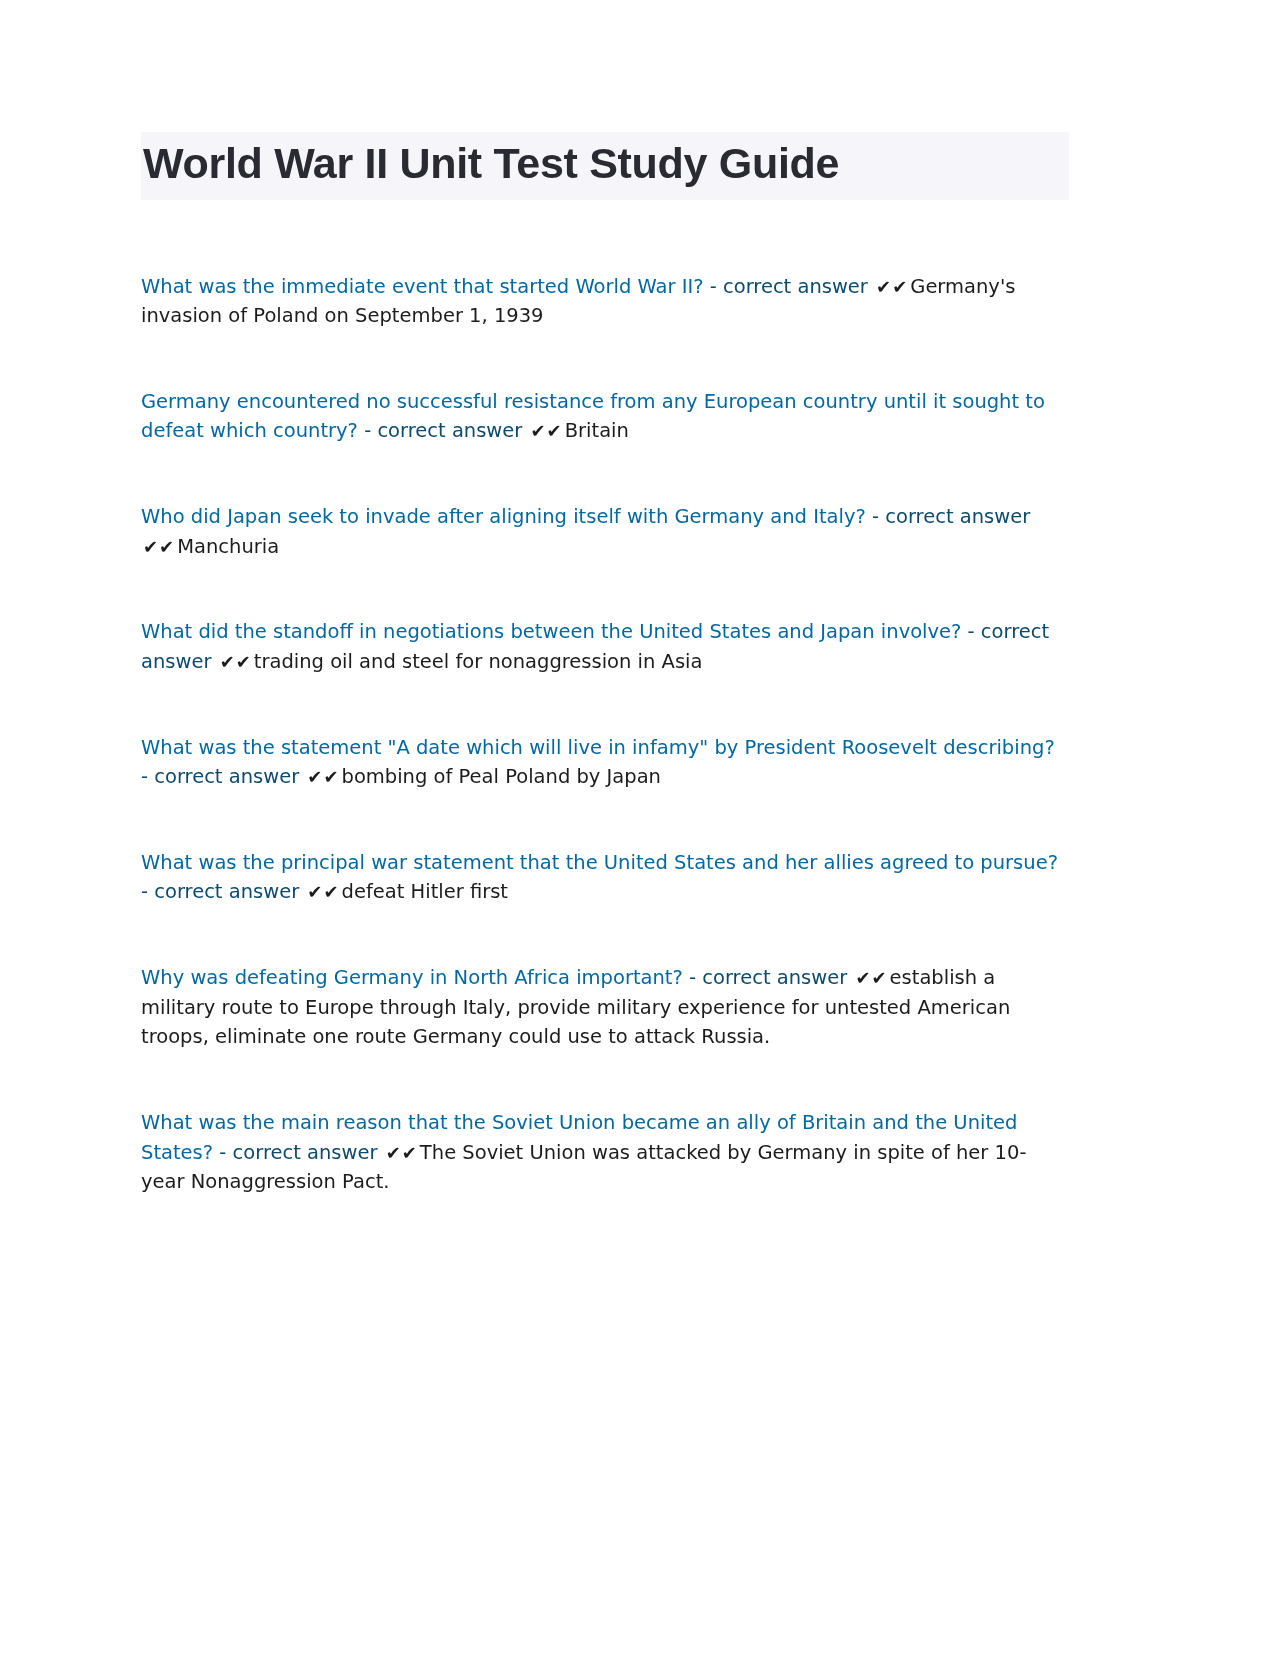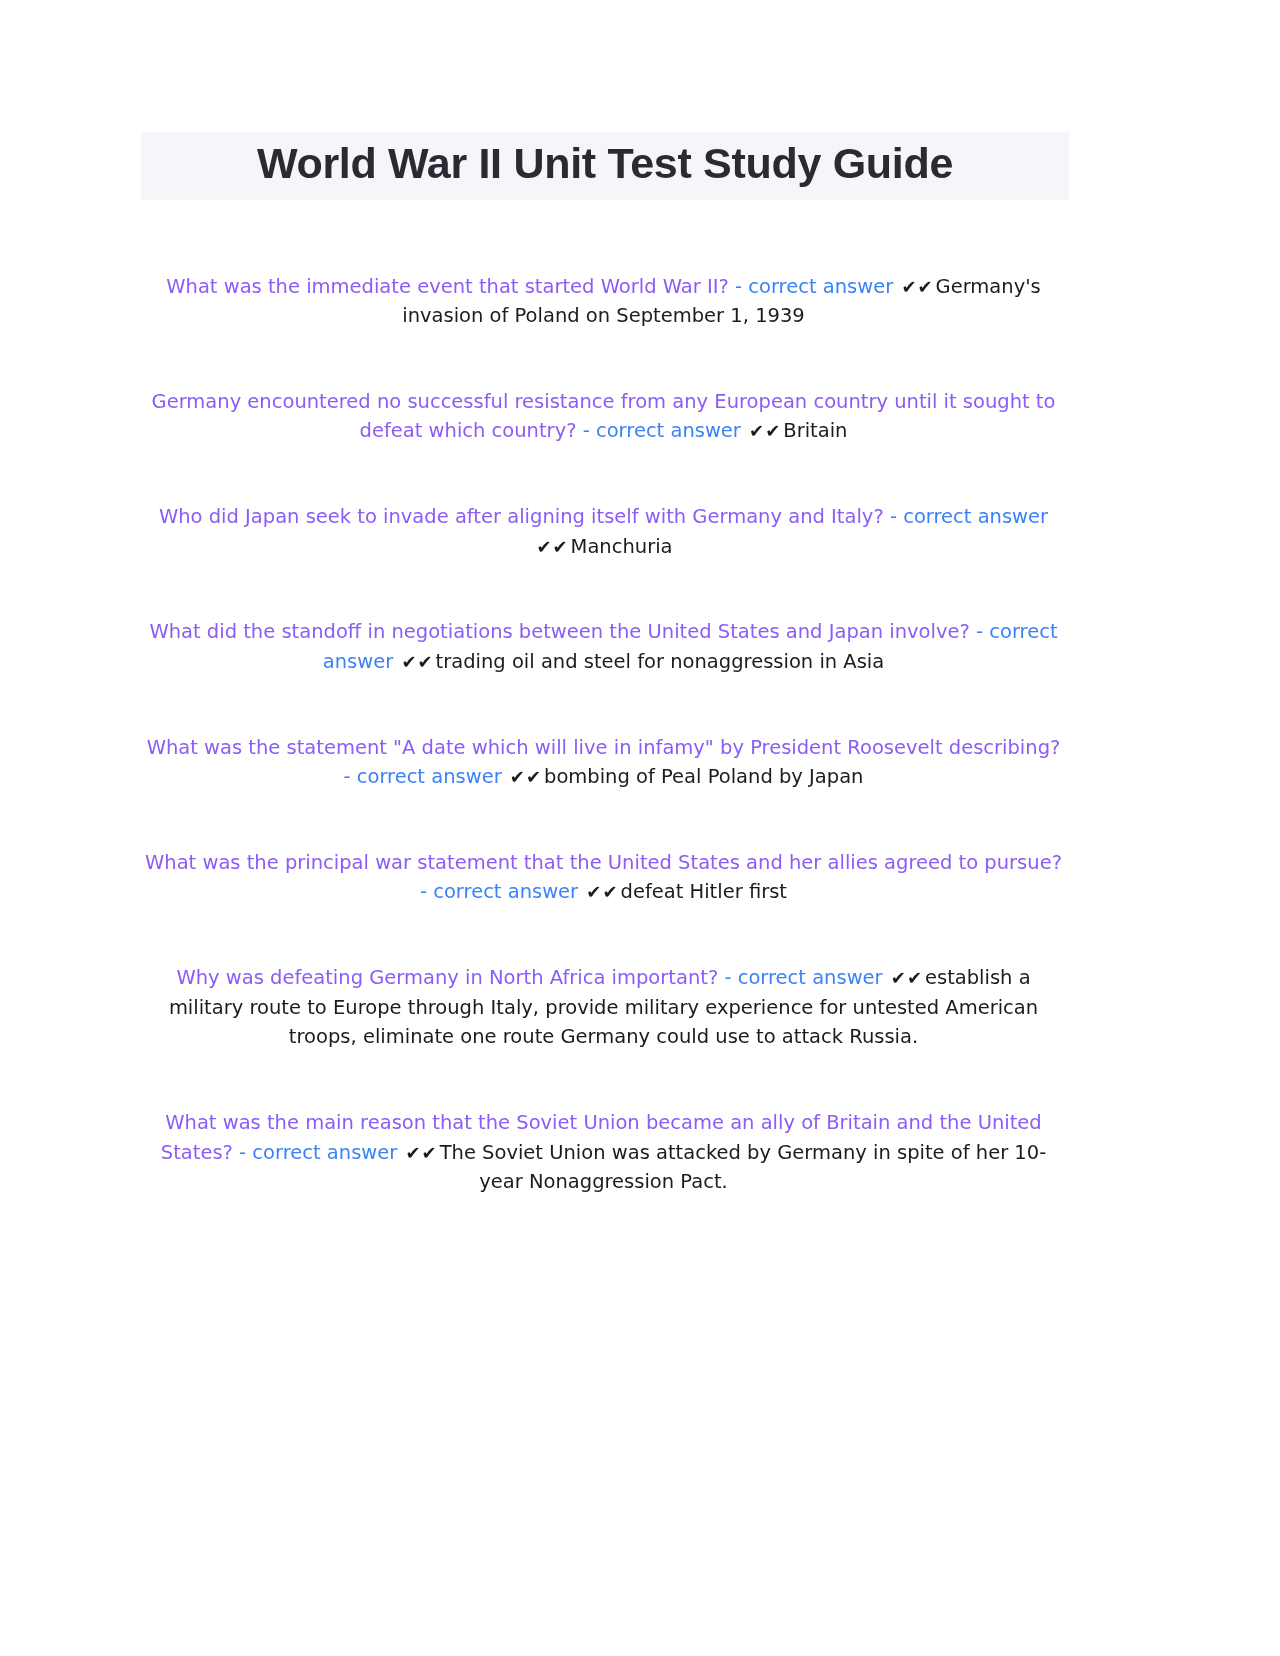--- a/index.html
+++ b/index.html
@@ -7,21 +7,20 @@
     padding: 0;
     background: #ffffff;
   }
   .page {
     width: 1280px;
     height: 1656px;
     background: #ffffff;
     position: relative;
     box-sizing: border-box;
     font-family: "DejaVu Sans", sans-serif;
-    text-align: center;
   }
   .content {
     position: absolute;
     left: 141px;
     top: 132px;
     width: 928px;
   }
   .doc-title {
     font-family: "Liberation Sans", sans-serif;
     font-size: 43px;
@@ -38,24 +37,24 @@
   }
   .qa-item {
     font-family: "DejaVu Sans", sans-serif;
     font-size: 19.5px;
     line-height: 1.52;
     color: #1c1c1c;
     margin-bottom: 56px;
     max-width: 925px;
   }
   .qa-item .q {
-    color: #8b5cf6;
+    color: #0369a1;
   }
   .qa-item .sep {
-    color: #3b82f6;
+    color: #0c4a6e;
   }
   .qa-item .checks {
     letter-spacing: 1px;
     padding: 0 2px;
     font-size: 18px;
   }
   .qa-item .a {
     color: #1c1c1c;
   }
 </style>

